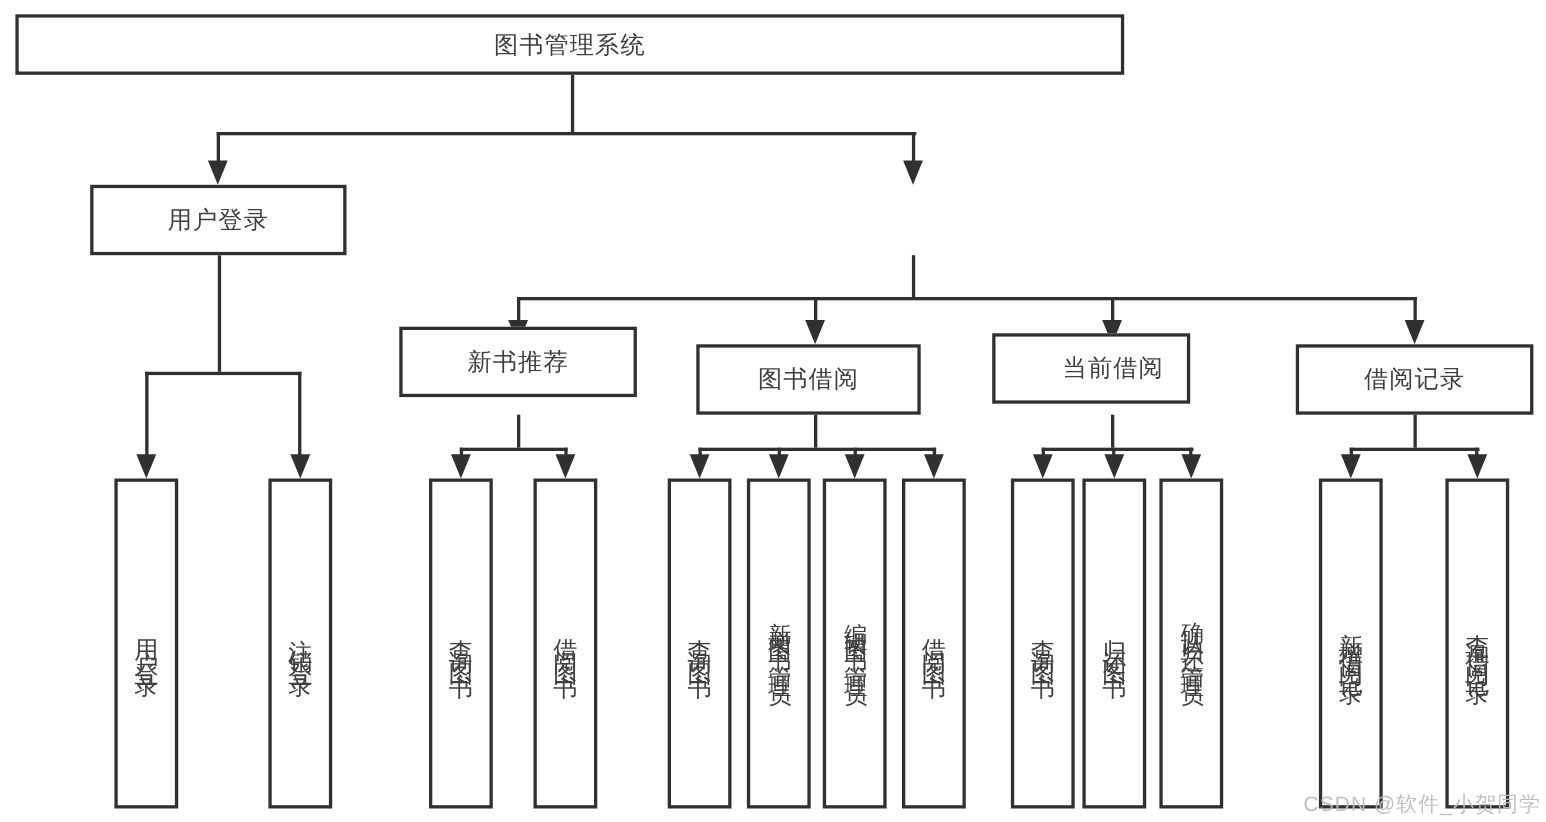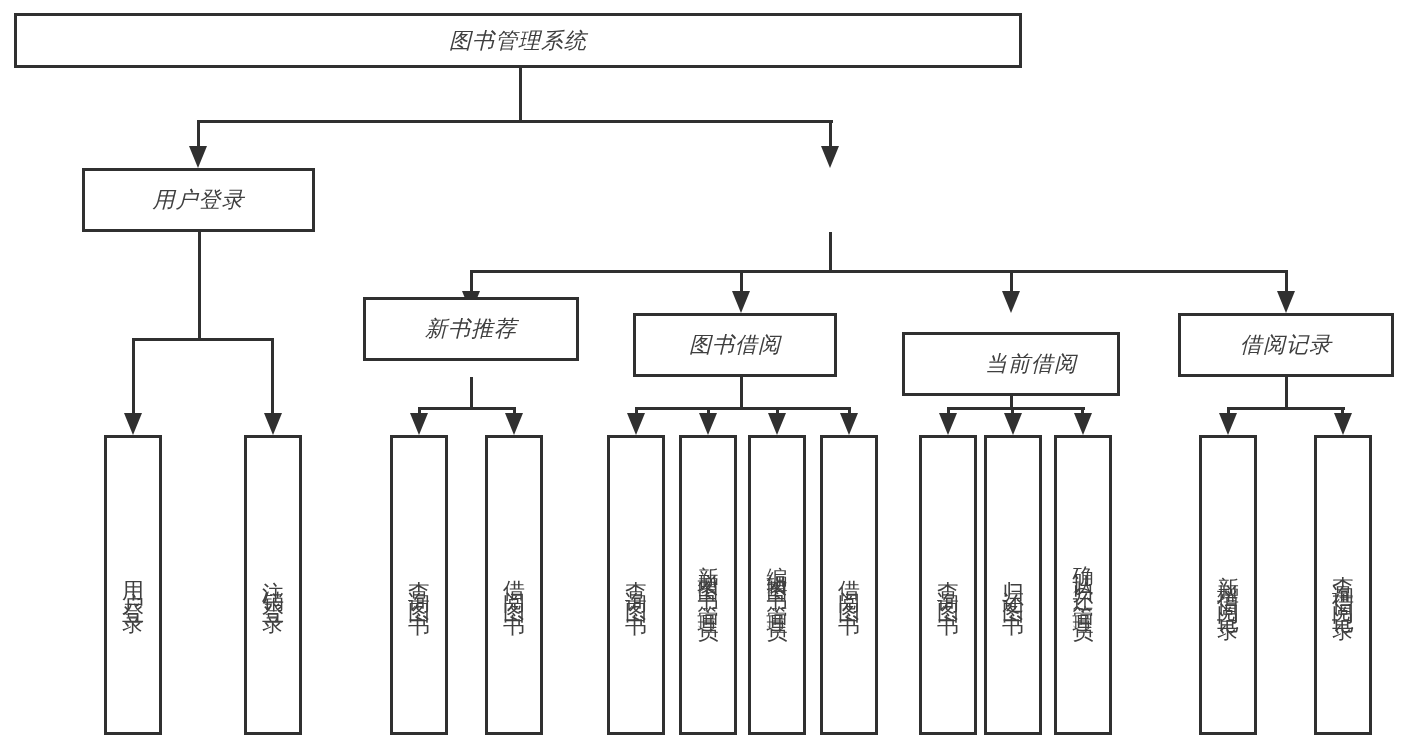--- a/index.html
+++ b/index.html
@@ -7,21 +7,21 @@
     position:relative; width:1405px; height:747px; background:#ffffff;
     font-family:"Liberation Sans","DejaVu Sans",sans-serif;
     color:#3d3d3d; overflow:hidden;
   }
   .node {
     position:absolute; box-sizing:border-box;
     border:3px solid #303030; background:#ffffff;
     display:flex; align-items:center; justify-content:center;
     z-index:2;
   }
-  .hlabel { font-size:22px; letter-spacing:1px; color:#3f3f3f; white-space:nowrap;font-style:italic; }
+  .hlabel { font-size:22px; letter-spacing:1px; color:#3f3f3f; white-space:nowrap; }
   .vtext  {
     writing-mode:vertical-rl; text-orientation:mixed;
     color:#3f3f3f; white-space:nowrap;
   }
   .v-short { font-size:22px; letter-spacing:11px; }
   .v-mid   { font-size:22px; letter-spacing:9px;  }
   .v-long  { font-size:21px; letter-spacing:8px;  }
   .line { position:absolute; background:#303030; z-index:1; }
   .arrowhead {
     position:absolute; width:0; height:0; z-index:1;
@@ -49,21 +49,21 @@
 
 
   <div class="node" style="left:363px;top:297px;width:216px;height:64px;">
     <span class="hlabel">新书推荐</span>
   </div>
 
   <div class="node" style="left:633px;top:313px;width:204px;height:64px;">
     <span class="hlabel">图书借阅</span>
   </div>
 
-  <div class="node" style="left:902px;top:332px;width:218px;height:64px;padding-left:40px;">
+  <div class="node" style="left:902px;top:303px;width:180px;height:64px;padding-left:40px;">
     <span class="hlabel">当前借阅</span>
   </div>
 
   <div class="node" style="left:1178px;top:313px;width:216px;height:64px;">
     <span class="hlabel">借阅记录</span>
   </div>
 
   <div class="node" style="left:104px;top:435px;width:58px;height:300px;">
     <span class="vtext v-short">用户登录</span>
   </div>
@@ -168,14 +168,15 @@
   <div class="line" style="left:1081px;top:407px;width:3px;height:10px;"></div>
   <div class="arrowhead" style="left:1074px;top:413px;"></div>
 
   <div class="line" style="left:1285px;top:377px;width:3px;height:30px;"></div>
   <div class="line" style="left:1227px;top:407px;width:118px;height:3px;"></div>
   <div class="line" style="left:1227px;top:407px;width:3px;height:10px;"></div>
   <div class="arrowhead" style="left:1219px;top:413px;"></div>
   <div class="line" style="left:1341px;top:407px;width:3px;height:10px;"></div>
   <div class="arrowhead" style="left:1334px;top:413px;"></div>
 
+  <div class="watermark">CSDN @软件_小贺同学</div>
 
 </div>
 
 </body></html>

